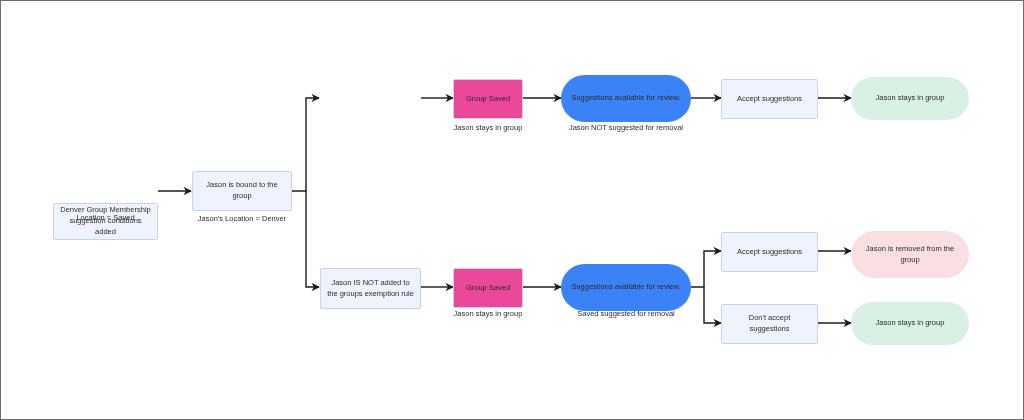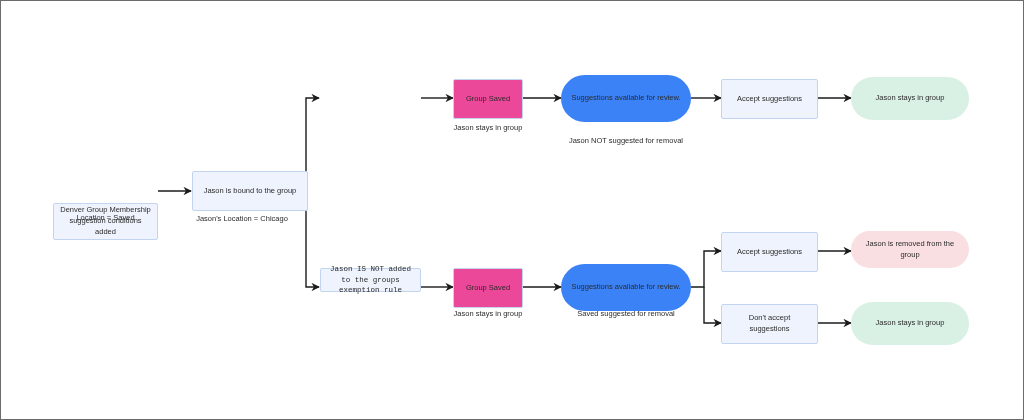--- a/index.html
+++ b/index.html
@@ -104,82 +104,82 @@
       <path d="M 703 286 L 703 322 L 720 322"></path>
       <path d="M 817 250 L 850 250"></path>
       <path d="M 817 322 L 850 322"></path>
     </g>
   </svg>
 
   <div class="node node-rect" style="left:52px; top:172px; width:105px; height:37px;margin-top:30px;">
     <span>Denver Group Membership suggestion conditions added</span>
   </div>
 
-  <div class="node node-rect" style="left:191px; top:170px; width:116px; height:40px;">
+  <div class="node node-rect" style="left:191px; top:170px; width:100px; height:40px;">
     <span>Jason is bound to the group</span>
   </div>
 
 
   <div class="node node-white" style="left:452px; top:78px; width:70px; height:40px;">
     <span>Group Saved</span>
   </div>
 
   <div class="node node-amber" style="left:560px; top:74px; width:130px; height:47px;">
     <span>Suggestions available for review.</span>
   </div>
 
   <div class="node node-rect" style="left:720px; top:78px; width:97px; height:40px;">
     <span>Accept suggestions</span>
   </div>
 
   <div class="node node-green" style="left:850px; top:76px; width:118px; height:43px;">
     <span>Jason stays in group</span>
   </div>
 
-  <div class="node node-rect" style="left:319px; top:267px; width:101px; height:24px;font-family:Liberation Mono, monospace;">
+  <div class="node node-rect" style="left:319px; top:267px; width:101px; height:41px;">
     <span>Jason IS NOT added to the groups exemption rule</span>
   </div>
 
   <div class="node node-white" style="left:452px; top:267px; width:70px; height:40px;">
     <span>Group Saved</span>
   </div>
 
   <div class="node node-amber" style="left:560px; top:263px; width:130px; height:47px;">
     <span>Suggestions available for review.</span>
   </div>
 
   <div class="node node-rect" style="left:720px; top:231px; width:97px; height:40px;">
     <span>Accept suggestions</span>
   </div>
 
-  <div class="node node-pink" style="left:850px; top:230px; width:118px; height:37px;">
+  <div class="node node-pink" style="left:850px; top:230px; width:118px; height:47px;">
     <span>Jason is removed from the group</span>
   </div>
 
   <div class="node node-rect" style="left:720px; top:303px; width:97px; height:40px;align-items:center;">
     <span>Don't accept suggestions</span>
   </div>
 
   <div class="node node-green" style="left:850px; top:301px; width:118px; height:43px;">
     <span>Jason stays in group</span>
   </div>
 
   <div class="caption" style="left:52px; top:212px; width:105px;">
     <span>Location = Saved</span>
   </div>
 
   <div class="caption" style="left:181px; top:213px; width:120px;">
-    <span>Jason's Location = Chicago</span>
+    <span>Jason's Location = Denver</span>
   </div>
 
   <div class="caption" style="left:437px; top:122px; width:100px;">
     <span>Jason stays in group</span>
   </div>
 
-  <div class="caption" style="left:550px; top:122px; width:150px;margin-top:13px;">
+  <div class="caption" style="left:550px; top:122px; width:150px;">
     <span>Jason NOT suggested for removal</span>
   </div>
 
   <div class="caption" style="left:437px; top:308px; width:100px;">
     <span>Jason stays in group</span>
   </div>
 
   <div class="caption" style="left:550px; top:308px; width:150px;">
     <span>Saved suggested for removal</span>
   </div>

